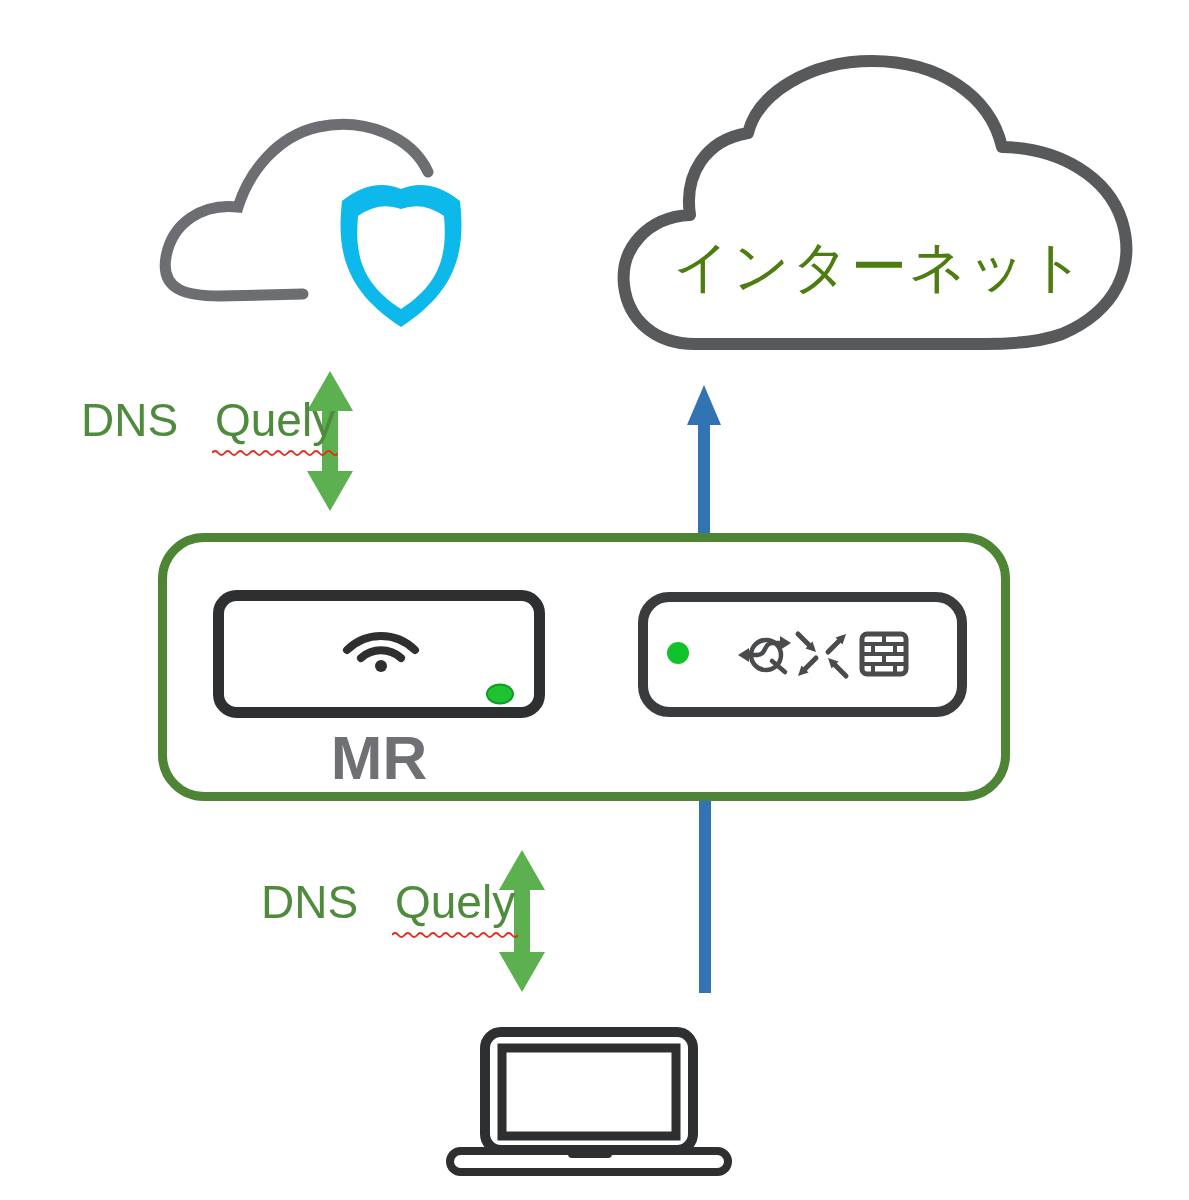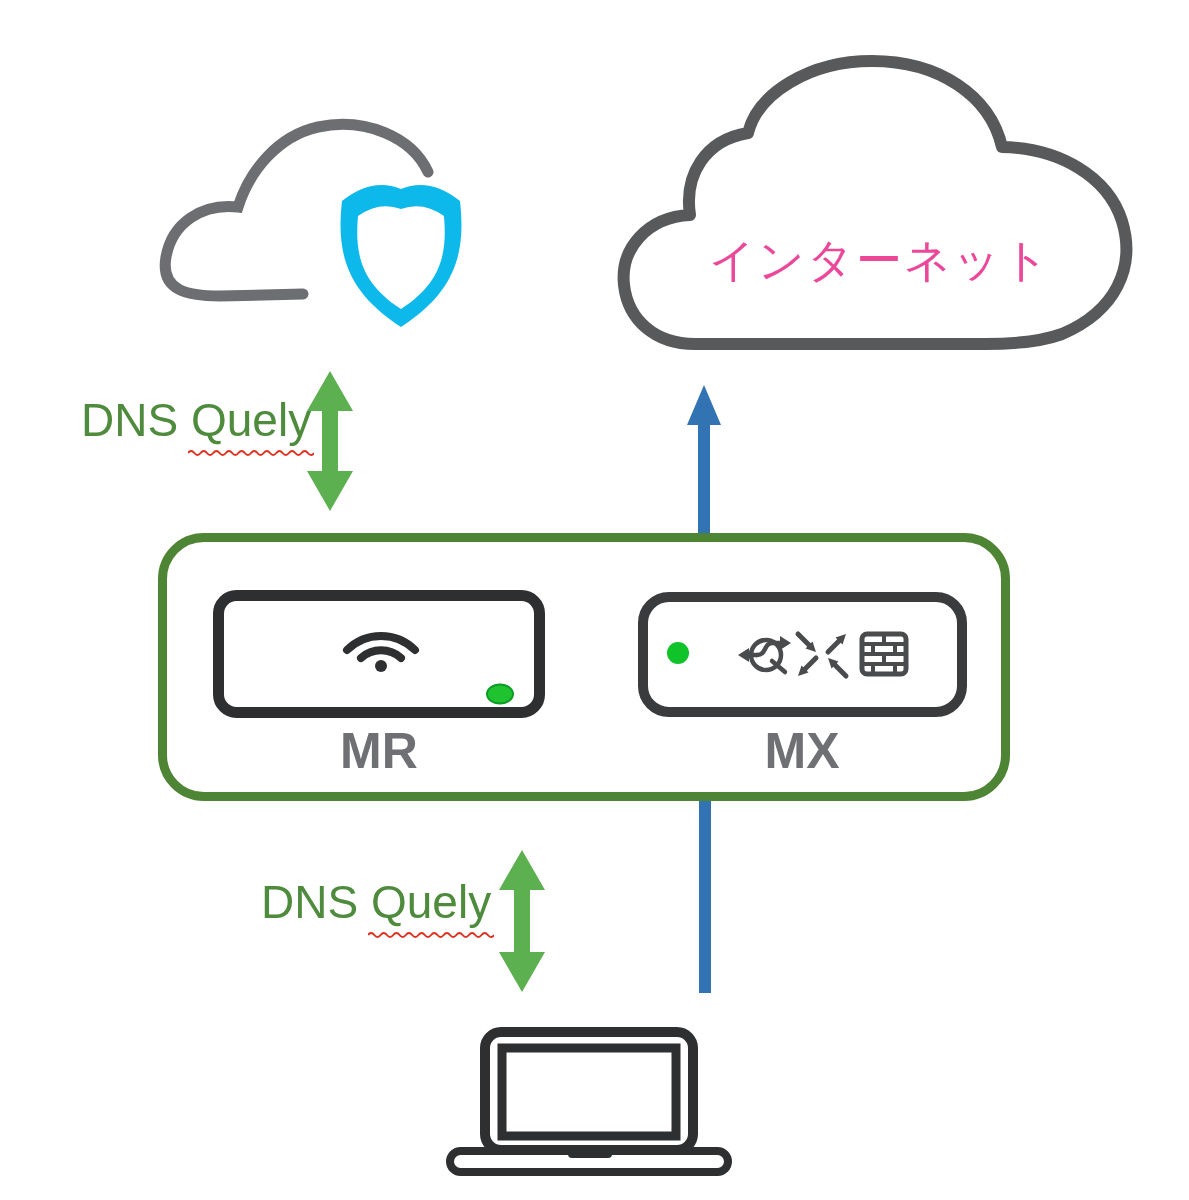--- a/index.html
+++ b/index.html
@@ -5,40 +5,40 @@
   html,body{margin:0;padding:0;background:#fff;}
   #canvas{
     position:relative;width:1189px;height:1200px;background:#ffffff;overflow:hidden;
     font-family:"Liberation Sans","DejaVu Sans",sans-serif;
   }
   .abs{position:absolute;}
   
   .security-cloud{left:150px;top:75px;width:340px;height:270px;}
   .internet-cloud{left:600px;top:45px;width:560px;height:320px;}
   .internet-label{position:absolute;left:0;top:185px;width:100%;text-align:center;
-    font-size:46px;letter-spacing:2px;color:#ec4899;}
+    font-size:56px;letter-spacing:2px;color:#4d7c0f;}
   
   .dns-label{font-size:46px;color:#4E8B3C;white-space:nowrap;line-height:1.15;}
   .dns-top{left:45px;top:394px;}
   .dns-bottom{left:225px;top:876px;}
   .dns-prefix{margin-right:0.28em;margin-left:36px;}
-  .word{position:relative;display:inline-block;}
+  .word{position:relative;display:inline-block;margin-left:24px;}
   .squiggle{position:absolute;left:-3px;bottom:-9px;width:calc(100% + 6px);height:8px;}
   
   .arrow-top{left:300px;top:369px;width:60px;height:144px;}
   .arrow-bottom{left:492px;top:848px;width:60px;height:146px;}
   .blue-arrow{left:684px;top:380px;width:42px;height:162px;}
   .blue-line{left:693px;top:801px;width:24px;height:192px;}
   
   .gateway-box{left:158px;top:533px;width:852px;height:268px;border:9px solid #4E8535;
     border-radius:46px;background:#fff;box-sizing:border-box;}
   .mr-device{left:210px;top:586px;width:340px;height:136px;}
   .mx-device{left:635px;top:585px;width:340px;height:140px;}
   .device-label{position:absolute;top:722px;width:170px;text-align:center;
-    font-size:50px;font-weight:bold;color:#6F7074;}
+    font-size:62px;font-weight:bold;color:#6F7074;}
   .mr-label{left:294px;}
   .mx-label{left:717px;}
   .laptop{left:440px;top:1020px;width:300px;height:160px;}
 </style>
 </head>
 <body>
 
 <div id="canvas">
 
   <svg class="abs security-cloud" viewBox="0 0 340 270" width="340" height="270">
@@ -118,21 +118,20 @@
           <path d="M 227 79 H 271"></path>
         <path d="M 249 49 V 59"></path>
           <path d="M 238 59 V 69"></path>
           <path d="M 260 59 V 69"></path>
         <path d="M 249 69 V 79"></path>
           <path d="M 238 79 V 89"></path>
           <path d="M 260 79 V 89"></path>
       </g>
     </g>
   </svg>
-  <div class="device-label mx-label">MX</div>
 
   <svg class="abs blue-line" viewBox="0 0 24 192" width="24" height="192">
     <rect x="6" y="0" width="12" height="192" fill="#3273B3"></rect>
   </svg>
 
   <svg class="abs arrow-bottom" viewBox="0 0 60 146" width="60" height="146">
     <polygon points="30,2 53,42 38,42 38,104 53,104 30,144 7,104 22,104 22,42 7,42" fill="#5CB04F"></polygon>
   </svg>
 
   <div class="abs dns-label dns-bottom">

